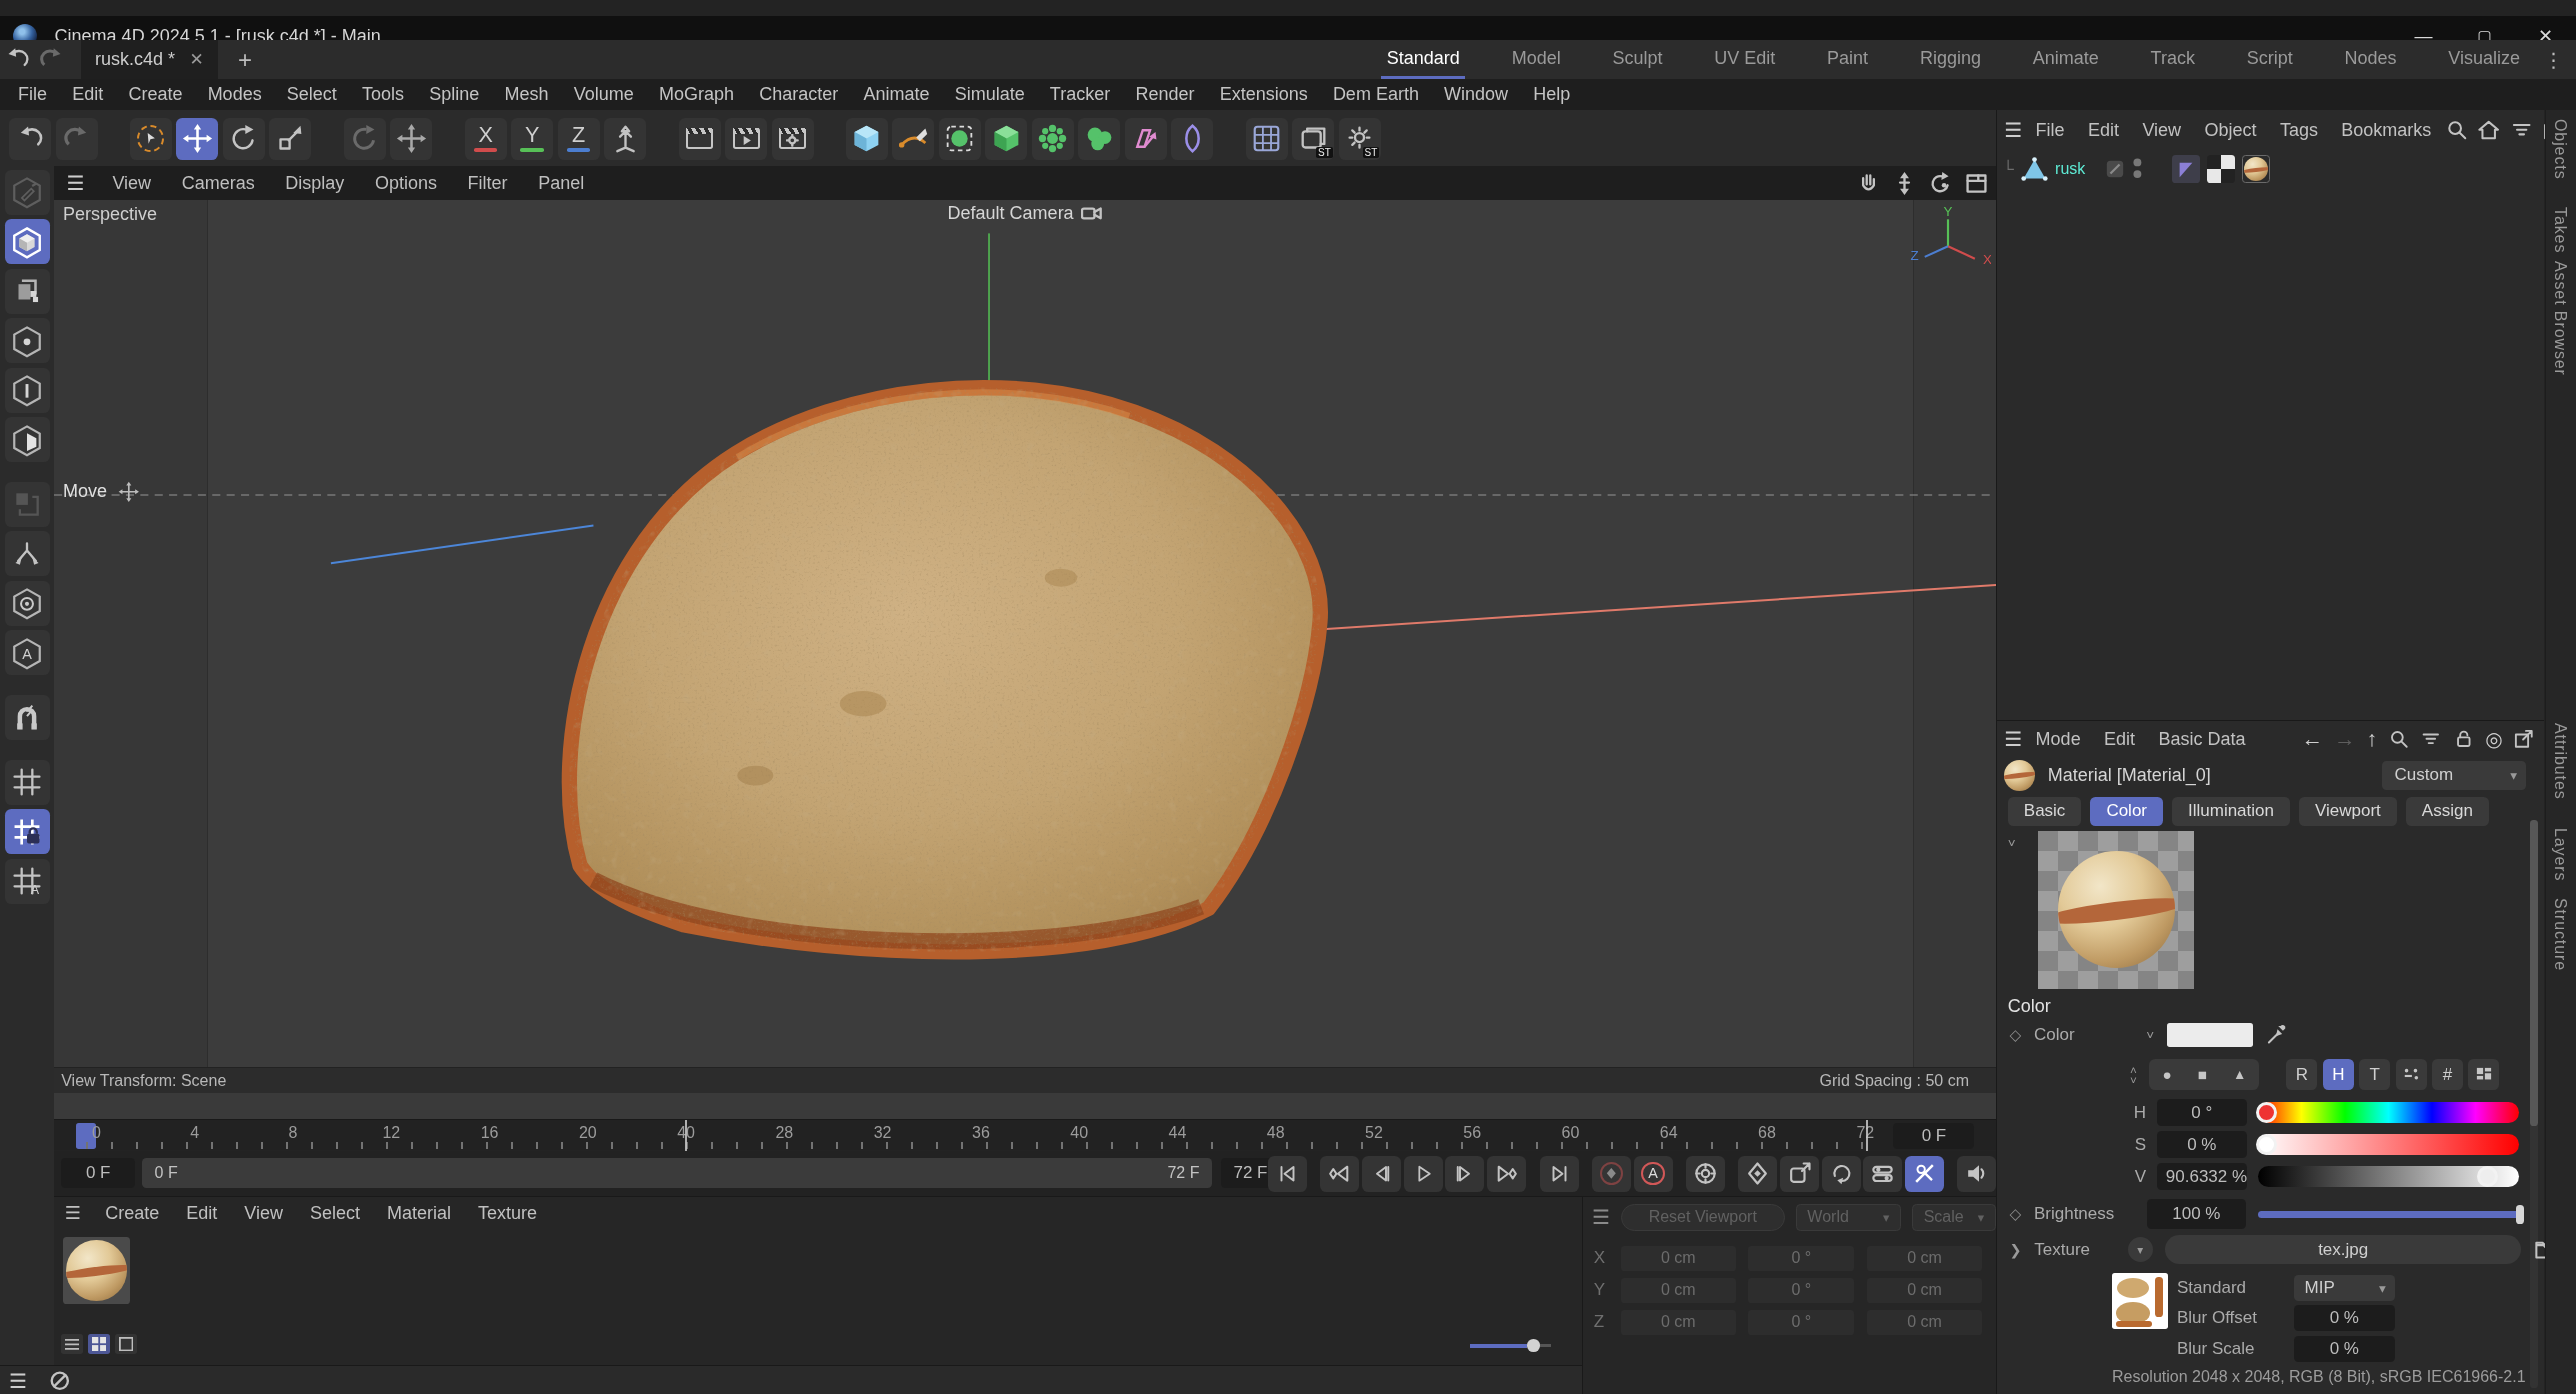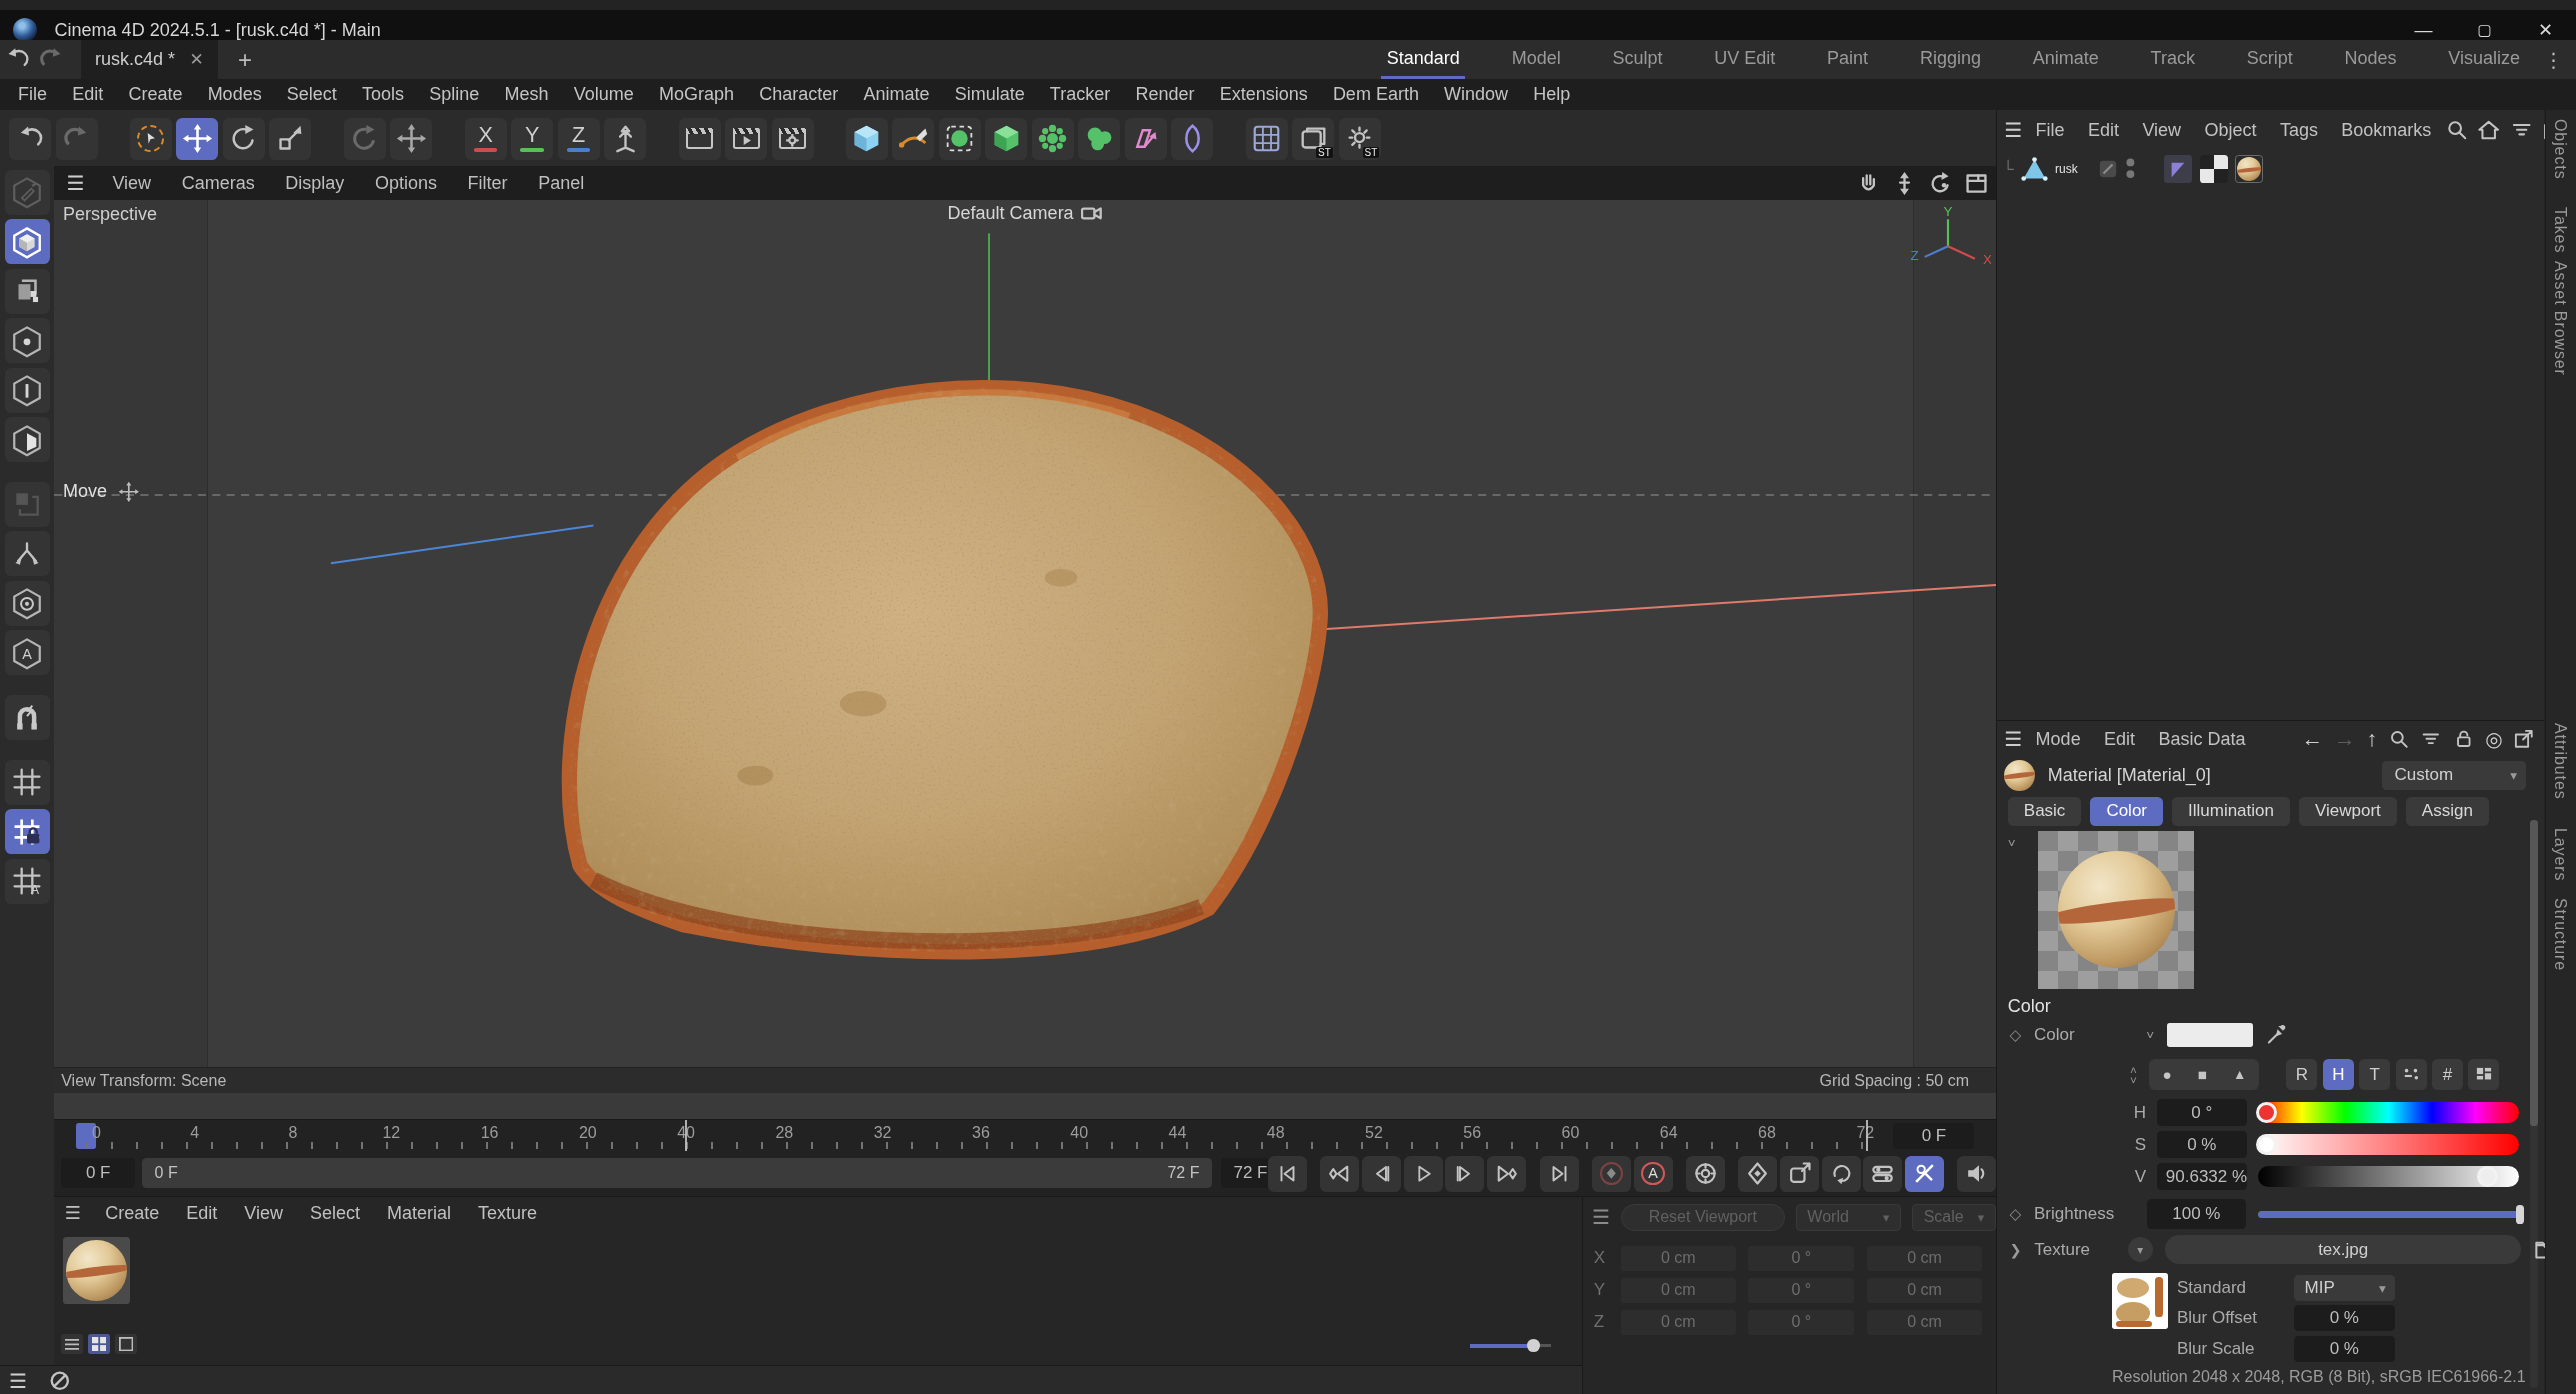--- a/index.html
+++ b/index.html
@@ -9,21 +9,21 @@
 .row{display:flex;align-items:center}
 svg{display:block}
 .icon-stroke{stroke:#c3c3c3;fill:none;stroke-width:2.6;stroke-linecap:round;stroke-linejoin:round}
 .dim .icon-stroke,.dim{color:#6a6a6a}
 .btn{background:#343434;border-radius:6.3px;display:flex;align-items:center;justify-content:center;flex:none}
 .btn.sel{background:#5d6cc0}
 .field{background:#1c1c1c;border-radius:4.5px;color:#bdbdbd;display:flex;align-items:center;justify-content:center;font-size:17px;white-space:nowrap;overflow:hidden}
 .dd{background:#3a3a3a;border-radius:4.5px;display:flex;align-items:center;font-size:17px;color:#cfcfcf}
 .dd .car{margin-left:auto;padding:0 9px;color:#9a9a9a;font-size:13.5px}
 
-.titlebar{position:absolute;left:0;top:10px;width:2576px;height:40px;background:#101010;display:flex;align-items:center}
+.titlebar{position:absolute;left:0;top:16px;width:2576px;height:40px;background:#101010;display:flex;align-items:center}
 .c4dlogo{width:24px;height:24px;border-radius:50%;margin-left:12.6px;background:radial-gradient(circle at 38% 32%,#8fc0ea 12%,#35629f 45%,#101c38 78%)}
 .titletext{margin-left:18px;color:#d6d6d6;font-size:18px}
 .wctl{margin-left:auto;display:flex;height:40px}
 .wctl div{width:61px;display:flex;align-items:center;justify-content:center;color:#d9d9d9;font-size:18px}
 
 .tabbar{position:absolute;left:0;top:40px;width:2576px;height:39px;background:#2c2c2c;display:flex;align-items:center}
 .histbtn{width:34px;height:32px;display:flex;align-items:center;justify-content:center}
 .doctab{height:39px;background:#1f1f1f;display:flex;align-items:center;padding:0 14.4px;margin-left:12.6px;color:#cdcdcd;font-size:18px}
 .doctab .x{margin-left:14.4px;color:#9a9a9a;font-size:17px}
 .plus{margin-left:20px;color:#bdbdbd;font-size:24px}
@@ -858,21 +858,21 @@
     </div>
   </div>
   <div class="objrow">
     <span style="color:#6e6e6e;font-size:16px">└</span>
     <svg width="27" height="27" viewBox="0 0 30 30">
         <path d="M15 4 L27 25 H3 Z" fill="#7fc6e8"></path>
         <circle cx="15" cy="4" r="2.6" fill="#d9f1fb"></circle>
         <circle cx="27" cy="25" r="2.6" fill="#d9f1fb"></circle>
         <circle cx="3" cy="25" r="2.6" fill="#d9f1fb"></circle>
       </svg>
-    <span style="color:#e5e5e5;font-size:12px">rusk</span>
+    <span style="color:#5eead4;font-size:16px">rusk</span>
     <svg width="20" height="20" viewBox="0 0 22 22" style="margin-left:12.6px">
         <rect x="2" y="2" width="18" height="18" rx="4" fill="#4a4a4a"></rect>
         <path d="M6 16 L16 6" stroke="#8a8a8a" stroke-width="2.4"></path>
       </svg>
     <svg width="10.8" height="23.4" viewBox="0 0 12 26">
         <circle cx="6" cy="6" r="4.4" fill="#787878"></circle>
         <circle cx="6" cy="19" r="4.4" fill="#787878"></circle>
       </svg>
     <div style="width:14.4px"></div>
     <div class="tagchip" style="background:#3e3e4a;display:flex;align-items:center;justify-content:center">

